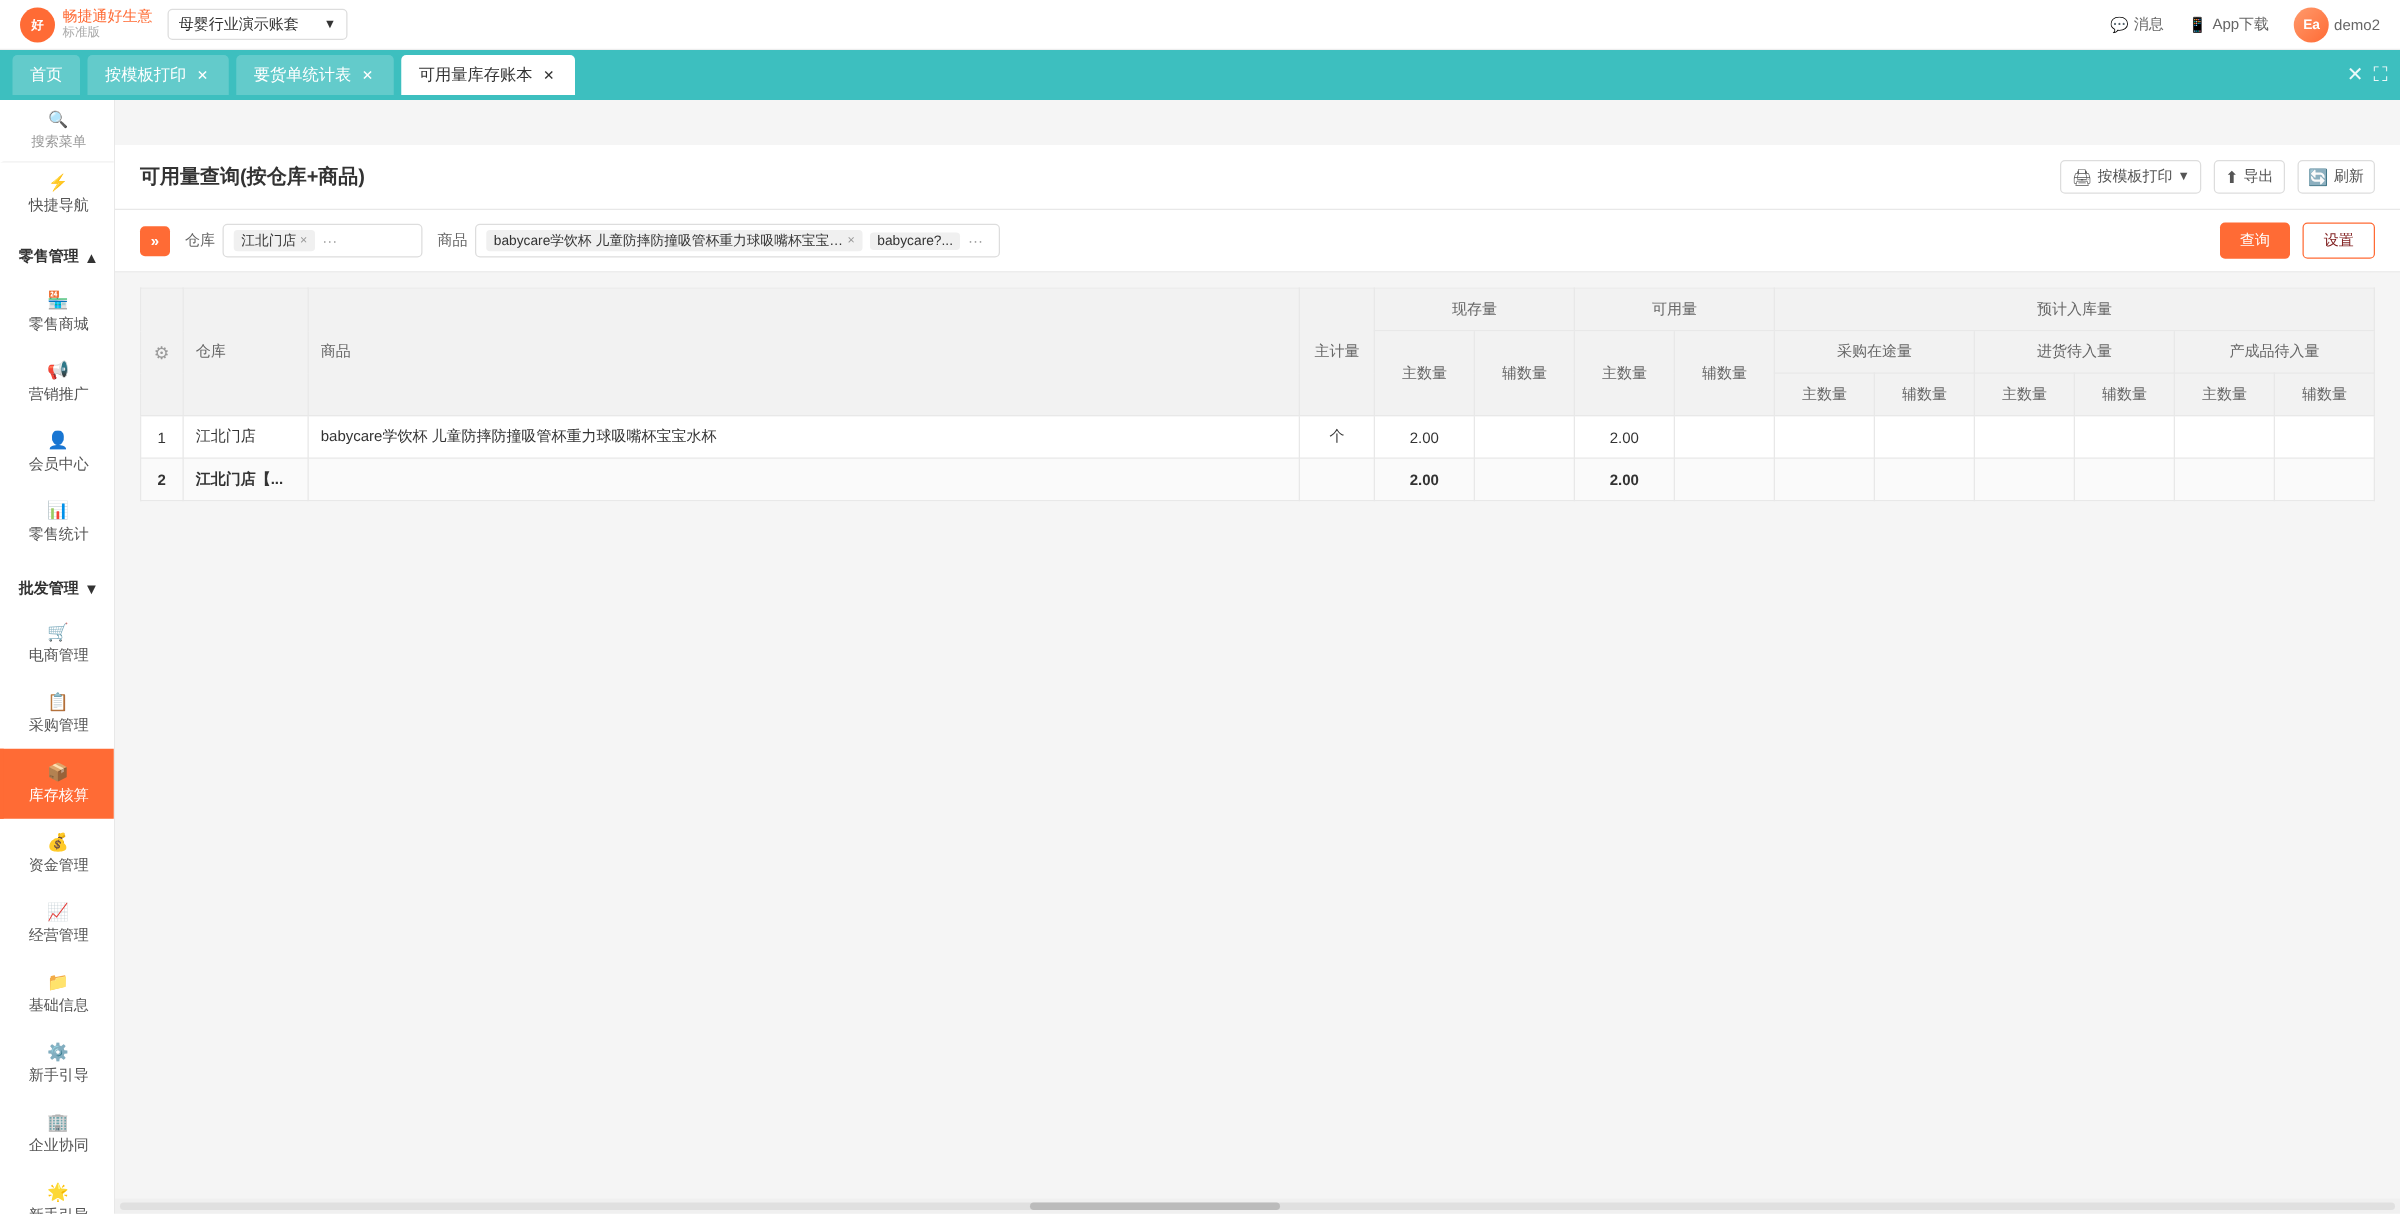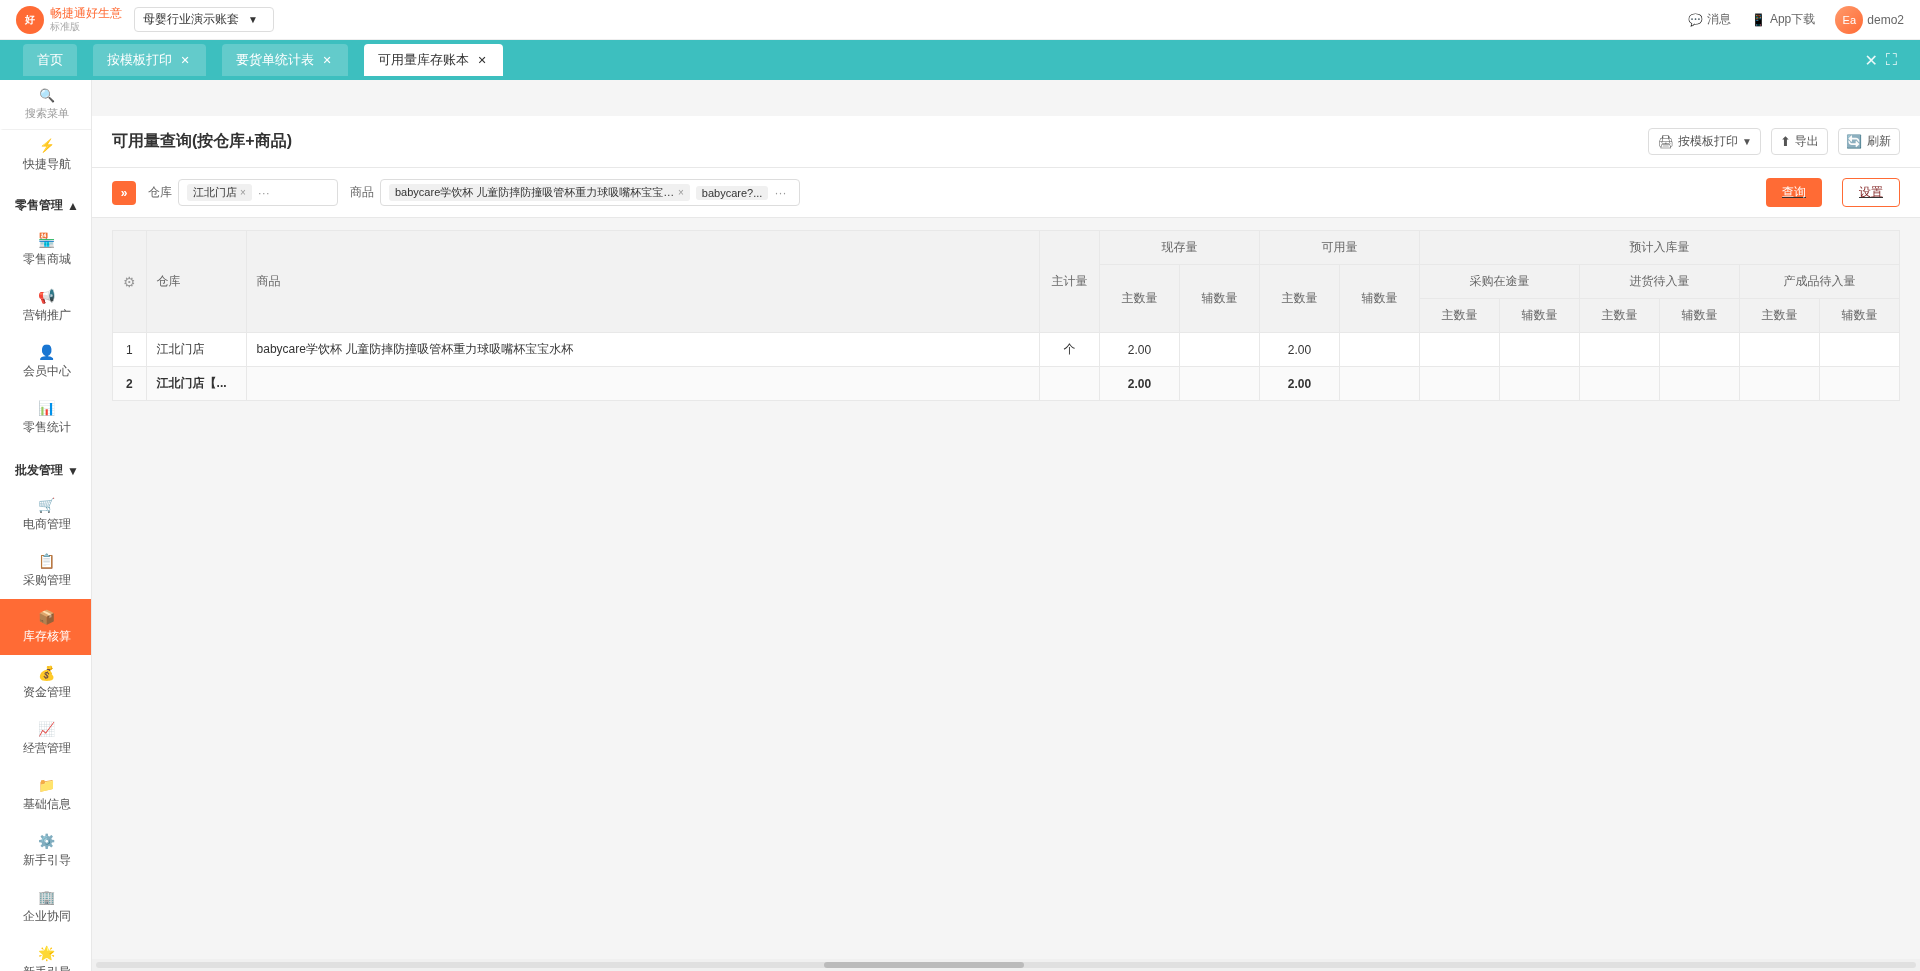--- a/index.html
+++ b/index.html
@@ -4,27 +4,27 @@
   <style>
     * { margin: 0; padding: 0; box-sizing: border-box; }
     body { font-family: 'Microsoft YaHei', Arial, sans-serif; font-size: 13px; background: #f5f5f5; color: #333; width: 1920px; height: 971px; overflow: hidden; display: flex; flex-direction: column; }
 
     
     .top-bar { height: 40px; background: #fff; display: flex; align-items: center; justify-content: space-between; padding: 0 16px; border-bottom: 1px solid #eee; flex-shrink: 0; }
     .top-bar-left { display: flex; align-items: center; gap: 12px; }
     .logo-area { display: flex; align-items: center; gap: 6px; }
     .logo-icon { width: 28px; height: 28px; background: #ff6b35; border-radius: 50%; display: flex; align-items: center; justify-content: center; color: #fff; font-size: 10px; font-weight: bold; }
     .logo-text { font-size: 12px; color: #ff6b35; line-height: 1.2; }
-    .org-selector { display: flex; align-items: center; gap: 5px; border: 1px solid #ddd; border-radius: 4px; padding: 3px 8px; font-size: 12px; color: #333; cursor: pointer; background: #fff; min-width: 140px; }
+    .org-selector { display: flex; align-items: center; gap: 16px; border: 1px solid #ddd; border-radius: 4px; padding: 3px 8px; font-size: 12px; color: #333; cursor: pointer; background: #fff; min-width: 140px; }
     .top-bar-right { display: flex; align-items: center; gap: 20px; }
     .top-right-item { display: flex; align-items: center; gap: 4px; font-size: 12px; color: #666; cursor: pointer; }
-    .avatar { width: 28px; height: 28px; border-radius: 50%; background: linear-gradient(135deg, #ff9a6c, #ff6b35); display: flex; align-items: center; justify-content: center; color: #fff; font-size: 11px; font-weight: normal; }
-
-    
-    .tab-bar { height: 40px; background: #3dbfbf; display: flex; align-items: center; padding: 0 23px; gap: 16px; flex-shrink: 0; position: relative; }
+    .avatar { width: 28px; height: 28px; border-radius: 50%; background: linear-gradient(135deg, #ff9a6c, #ff6b35); display: flex; align-items: center; justify-content: center; color: #fff; font-size: 11px; font-weight: bold; }
+
+    
+    .tab-bar { height: 40px; background: #3dbfbf; display: flex; align-items: center; padding: 0 10px; gap: 6px; flex-shrink: 0; position: relative; }
     .tab { height: 32px; padding: 0 14px; display: flex; align-items: center; gap: 6px; border-radius: 4px 4px 0 0; font-size: 13px; cursor: pointer; color: rgba(255,255,255,0.85); }
     .tab.active { background: #fff; color: #333; border-radius: 4px 4px 0 0; }
     .tab.inactive { background: rgba(255,255,255,0.2); color: #fff; }
     .tab-close { width: 14px; height: 14px; display: flex; align-items: center; justify-content: center; border-radius: 50%; font-size: 11px; color: inherit; cursor: pointer; }
     .tab-bar-right { margin-left: auto; display: flex; align-items: center; gap: 8px; }
     .tab-bar-btn { color: rgba(255,255,255,0.9); cursor: pointer; font-size: 16px; }
 
     
     .main-layout { display: flex; flex: 1; overflow: hidden; }
 
@@ -47,21 +47,21 @@
 
     
     .filter-bar { background: #fff; padding: 10px 20px; display: flex; align-items: center; gap: 12px; border-bottom: 1px solid #e8e8e8; flex-shrink: 0; }
     .filter-expand-btn { width: 24px; height: 24px; background: #ff6b35; border-radius: 4px; display: flex; align-items: center; justify-content: center; color: #fff; cursor: pointer; font-size: 12px; font-weight: bold; flex-shrink: 0; }
     .filter-item { display: flex; align-items: center; gap: 6px; }
     .filter-label { font-size: 12px; color: #666; white-space: nowrap; }
     .filter-input { border: 1px solid #ddd; border-radius: 4px; padding: 4px 8px; font-size: 12px; min-width: 200px; display: flex; align-items: center; gap: 6px; background: #fff; }
     .filter-tag { background: #f0f0f0; border-radius: 3px; padding: 1px 6px; font-size: 11px; display: flex; align-items: center; gap: 3px; }
     .filter-tag-close { cursor: pointer; color: #999; font-size: 10px; }
     .filter-ellipsis { color: #999; font-size: 12px; cursor: pointer; }
-    .filter-actions { display: flex; gap: 20px; margin-left: auto; text-decoration: underline; }
+    .filter-actions { display: flex; gap: 10px; margin-left: auto; }
     .btn-primary { background: #ff6b35; color: #fff; border: none; border-radius: 4px; padding: 5px 16px; font-size: 12px; cursor: pointer; }
     .btn-secondary { background: #fff; color: #7f1d1d; border: 1px solid #ff6b35; border-radius: 4px; padding: 5px 16px; font-size: 12px; cursor: pointer; }
 
     
     .table-container { flex: 1; overflow: auto; padding: 12px 20px; }
     .data-table { width: 100%; border-collapse: collapse; background: #fff; border: 1px solid #e8e8e8; }
     .data-table th, .data-table td { border: 1px solid #e8e8e8; padding: 8px 10px; font-size: 12px; text-align: center; }
     .data-table th { background: #f2f2f2; font-weight: normal; color: #666; }
     .data-table td { color: #333; }
     .data-table .group-header { background: #fafafa; font-weight: bold; color: #555; }

